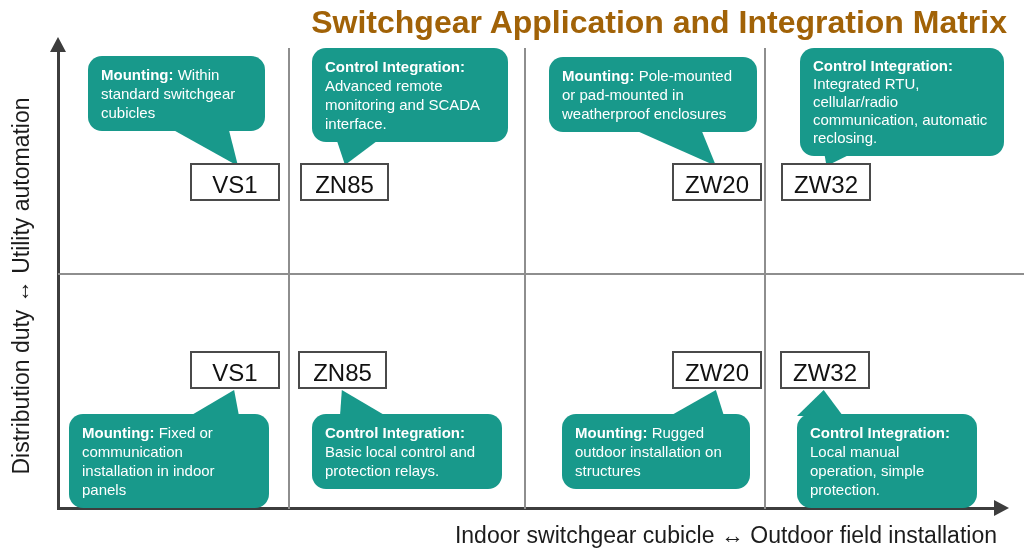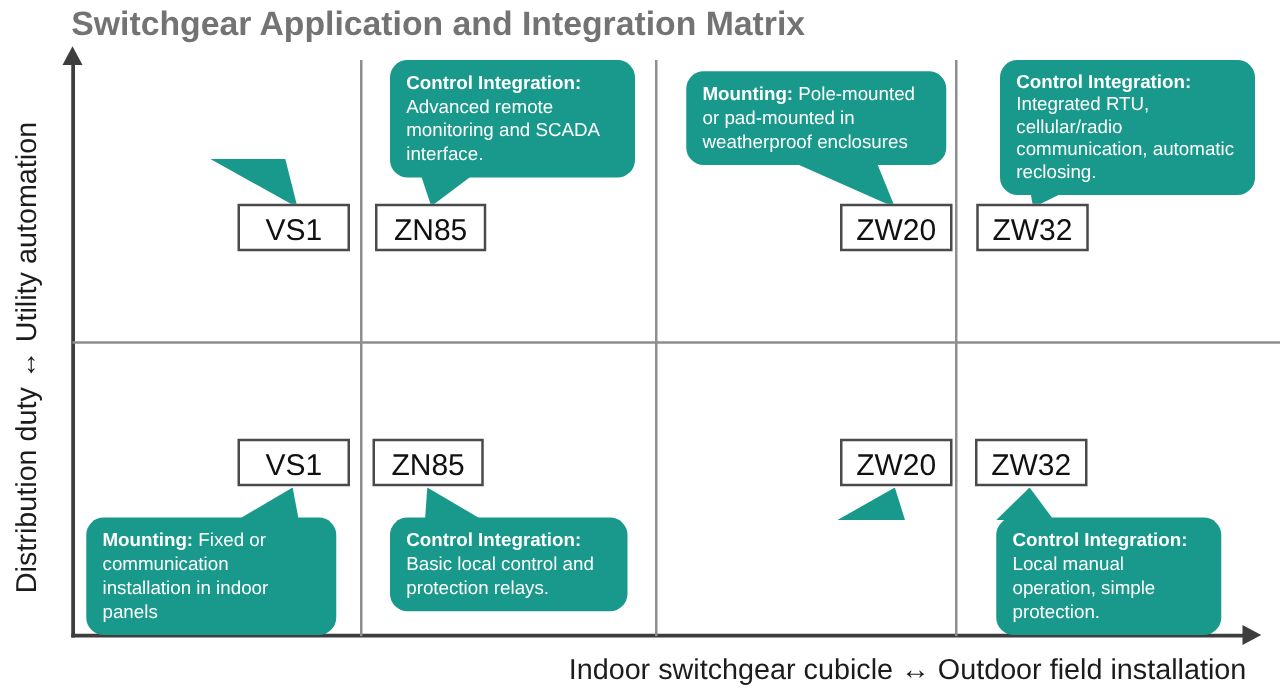--- a/index.html
+++ b/index.html
@@ -1,20 +1,20 @@
 <!DOCTYPE html>
 <html style="--teal: #18998b;"><head>
 <meta charset="utf-8">
 <style>
   html,body{margin:0;padding:0;background:#ffffff;}
   .stage{position:relative;width:1024px;height:559px;background:#fff;overflow:hidden;
          font-family:"Liberation Sans",sans-serif;}
 
-  .title{position:absolute;left:57px;top:4px;width:950px;margin:0;text-align:left;
-         font-size:27px;font-weight:bold;color:#737373;}
+  .title{position:absolute;left:57px;top:4px;width:950px;margin:0;text-align:right;
+         font-size:32px;font-weight:bold;color:#a16207;}
 
   .xlabel{position:absolute;left:57px;top:522px;width:940px;text-align:right;
           font-size:23px;color:#1c1c1c;}
   .ylabel{position:absolute;left:21px;top:286px;transform:translate(-50%,-50%) rotate(-90deg);
           white-space:nowrap;font-size:23px;color:#1c1c1c;}
 
   
   .yaxis{position:absolute;left:57px;top:50px;width:3px;height:460px;background:#3d3d3d;}
   .yarrow{position:absolute;left:50px;top:37px;width:0;height:0;
           border-left:8px solid transparent;border-right:8px solid transparent;
@@ -113,32 +113,38 @@
   <div class="pbox pb-b2">
     <span>ZN85</span>
     </div>
   <div class="pbox pb-b3">
     <span>ZW20</span>
     </div>
   <div class="pbox pb-b4">
     <span>ZW32</span>
     </div>
 
+  <div class="bubble cb-t1">
+    <span class="cl">Mounting:</span>
+    <span>Within standard switchgear cubicles</span></div>
   <div class="bubble cb-t2">
     <span class="cl">Control Integration:</span>
     <span>Advanced remote monitoring and SCADA interface.</span></div>
   <div class="bubble cb-t4">
     <span class="cl">Control Integration:</span>
     <span>Integrated RTU, cellular/radio communication, automatic reclosing.</span></div>
   <div class="bubble cb-t3">
     <span class="cl">Mounting:</span>
     <span>Pole-mounted or pad-mounted in weatherproof enclosures</span></div>
   <div class="bubble cb-b1">
     <span class="cl">Mounting:</span>
     <span>Fixed or communication installation in indoor panels</span></div>
   <div class="bubble cb-b2">
     <span class="cl">Control Integration:</span>
     <span>Basic local control and protection relays.</span></div>
+  <div class="bubble cb-b3">
+    <span class="cl">Mounting:</span>
+    <span>Rugged outdoor installation on structures</span></div>
   <div class="bubble cb-b4">
     <span class="cl">Control Integration:</span>
     <span>Local manual operation, simple protection.</span></div>
 
 </div>
 
 </body></html>

